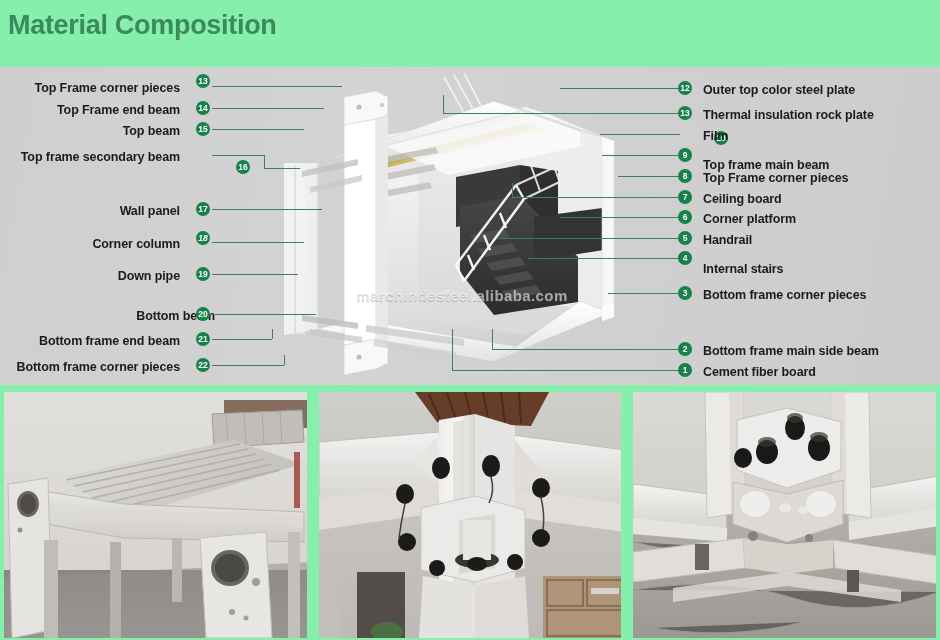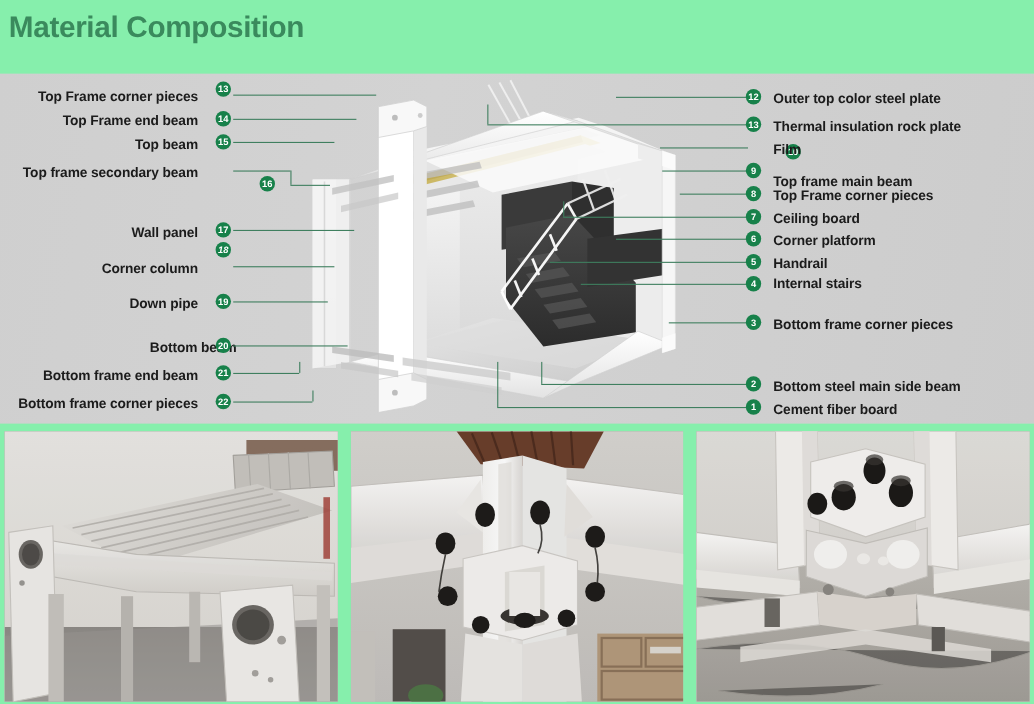--- a/index.html
+++ b/index.html
@@ -254,20 +254,21 @@
         <polygon points="52,262 104,270 104,276 52,268" fill="#c6c6c6" opacity="0.7"></polygon>
 
         <polygon points="108,258 206,272 206,279 108,265" fill="#c9c9c9" opacity="0.75"></polygon>
         <polygon points="116,272 198,285 198,292 116,279" fill="#cfcfcf" opacity="0.7"></polygon>
 
         <polygon points="44,104 100,92 100,98 44,110" fill="#c2c2c2" opacity="0.8"></polygon>
         <polygon points="52,120 104,108 104,114 52,126" fill="#c8c8c8" opacity="0.7"></polygon>
       </svg>
     </div>
 
+    <div class="watermark">marchindesteel.alibaba.com</div>
 
     <div class="label left" style="right:760px; top:15px;">Top Frame corner pieces</div>
     <div class="badge" style="left:196px; top:7px;">13</div>
     <div class="leader" style="left:212px; top:19px; width:130px;"></div>
 
     <div class="label left" style="right:760px; top:37px;">Top Frame end beam</div>
     <div class="badge" style="left:196px; top:34px;">14</div>
     <div class="leader" style="left:212px; top:41px; width:112px;"></div>
 
     <div class="label left" style="right:760px; top:58px;">Top beam</div>
@@ -278,21 +279,21 @@
     <div class="badge" style="left:196px; top:93px;margin-left:40px;">16</div>
     <div class="leader" style="left:212px; top:88px; width:52px;"></div>
     <div class="leader-v" style="left:264px; top:88px; height:13px;"></div>
     <div class="leader" style="left:264px; top:101px; width:36px;"></div>
 
     <div class="label left" style="right:760px; top:138px;">Wall panel</div>
     <div class="badge" style="left:196px; top:135px;">17</div>
     <div class="leader" style="left:212px; top:142px; width:110px;"></div>
 
     <div class="label left" style="right:760px; top:171px;">Corner column</div>
-    <div class="badge" style="left:196px; top:153px;font-style:italic;">18</div>
+    <div class="badge" style="left:196px; top:164px;font-style:italic;">18</div>
     <div class="leader" style="left:212px; top:175px; width:92px;"></div>
 
     <div class="label left" style="right:760px; top:203px;">Down pipe</div>
     <div class="badge" style="left:196px; top:200px;">19</div>
     <div class="leader" style="left:212px; top:207px; width:86px;"></div>
 
     <div class="label left" style="right:725px; top:243px;">Bottom beam</div>
     <div class="badge" style="left:196px; top:240px;">20</div>
     <div class="leader" style="left:212px; top:247px; width:104px;"></div>
 
@@ -335,30 +336,30 @@
     <div class="leader" style="left:560px; top:150px; width:120px;"></div>
     <div class="badge" style="left:678px; top:143px;">6</div>
     <div class="label right" style="left:703px; top:146px;">Corner platform</div>
 
     <div class="leader" style="left:500px; top:171px; width:180px;"></div>
     <div class="badge" style="left:678px; top:164px;">5</div>
     <div class="label right" style="left:703px; top:167px;">Handrail</div>
 
     <div class="leader" style="left:528px; top:191px; width:152px;"></div>
     <div class="badge" style="left:678px; top:184px;">4</div>
-    <div class="label right" style="left:703px; top:185px;">Internal stairs</div>
+    <div class="label right" style="left:703px; top:196px;">Internal stairs</div>
 
     <div class="leader" style="left:608px; top:226px; width:72px;"></div>
     <div class="badge" style="left:678px; top:219px;">3</div>
     <div class="label right" style="left:703px; top:222px;">Bottom frame corner pieces</div>
 
     <div class="leader-v" style="left:492px; top:262px; height:20px;"></div>
     <div class="leader" style="left:492px; top:282px; width:188px;"></div>
     <div class="badge" style="left:678px; top:275px;">2</div>
-    <div class="label right" style="left:703px; top:278px;">Bottom steel main side beam</div>
+    <div class="label right" style="left:703px; top:278px;">Bottom frame main side beam</div>
 
     <div class="leader-v" style="left:452px; top:262px; height:41px;"></div>
     <div class="leader" style="left:452px; top:303px; width:228px;"></div>
     <div class="badge" style="left:678px; top:296px;">1</div>
     <div class="label right" style="left:703px; top:299px;">Cement fiber board</div>
   </div>
 
   <div class="photo-strip">
 
     <div class="photo">

